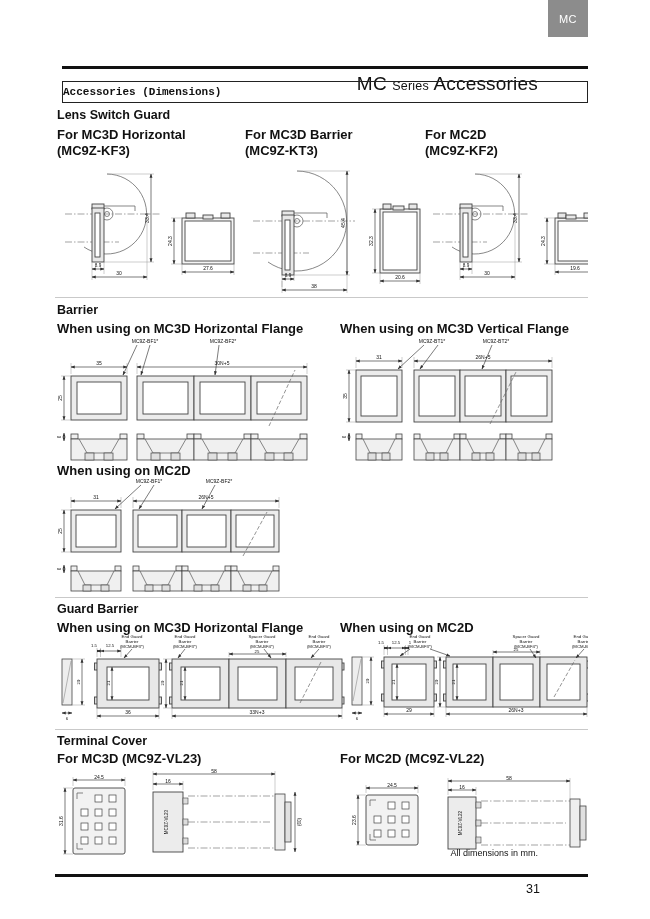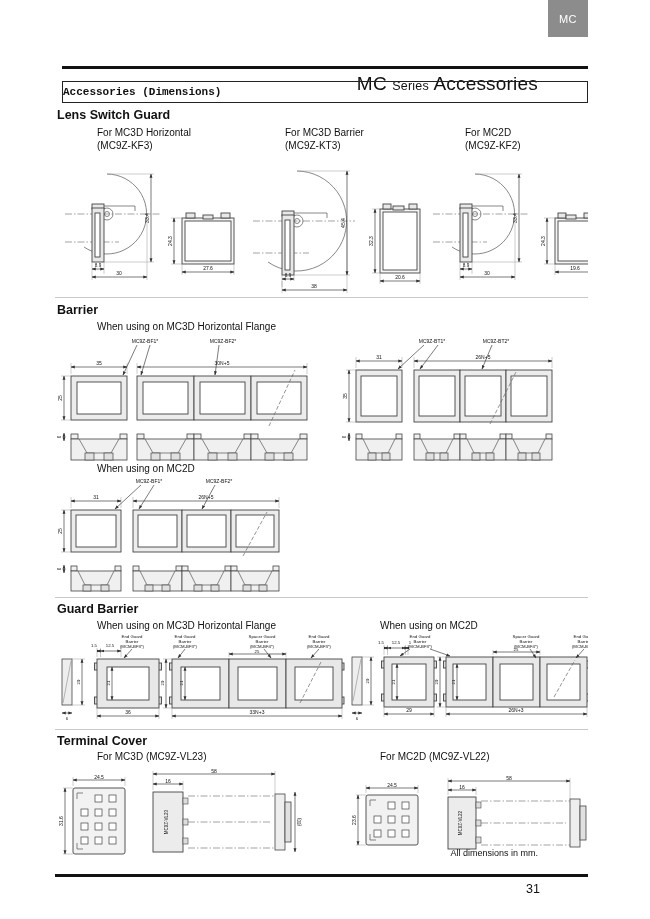--- a/index.html
+++ b/index.html
@@ -7,21 +7,21 @@
   .page{position:relative;width:588px;height:919px;background:#fff;overflow:hidden;}
   .abs{position:absolute;}
   .corner-tab{top:0;right:0;width:40px;height:37px;background:#8c8c8c;color:#fff;
     font-size:11px;display:flex;align-items:center;justify-content:center;letter-spacing:.5px;}
   .doc-title{top:38px;right:50px;font-size:19px;letter-spacing:.2px;white-space:nowrap;margin-top:35px;}
   .doc-title .series{font-size:12.5px;}
   .top-rule{top:66px;left:62px;width:538px;height:3px;background:#111;}
   .banner{top:81px;left:62px;width:524px;height:20px;border:1.5px solid #222;
     font-size:11px;font-weight:bold;line-height:20px;font-family:Liberation Mono, monospace;}
   .h1{font-size:12.5px;font-weight:bold;}
-  .h2{font-size:10px;font-weight:normal;line-height:1.25;margin-left:40px;}
+  .h2{font-size:13px;font-weight:bold;line-height:1.25;}
   .sep{height:1px;background:#c9c9c9;left:55px;width:545px;}
   .note{font-size:9px;}
   .foot-rule{top:874px;left:55px;width:545px;height:3px;background:#111;}
   .logo{top:881px;left:0;width:650px;text-align:right;}
   .logo .sq{display:inline-block;width:9px;height:13px;background:#9a9a9a;vertical-align:-2px;margin-right:2px;}
   .logo .idec{font-weight:bold;font-size:14.5px;color:#b01319;letter-spacing:1.5px;}
   .pageno{top:882px;right:48px;font-size:12.5px;}
   svg text{font-family:"Liberation Sans",sans-serif;fill:#111;stroke:none;}
 </style>
 </head>
@@ -195,20 +195,21 @@
     <text x="91.5" y="56" font-size="5" text-anchor="middle" transform="rotate(-90 91.5 56)">33.4</text>
     <text x="41" y="104.5" font-size="4.6" text-anchor="middle">8.9</text>
     <text x="62" y="113" font-size="5" text-anchor="middle">30</text>
     <text x="119.5" y="79" font-size="5" text-anchor="middle" transform="rotate(-90 119.5 79)">24.3</text>
     <text x="150" y="108" font-size="5" text-anchor="middle">19.6</text>
   </svg>
 
   <div class="abs sep" style="top:297px"></div>
   <div class="abs h1" style="top:303px;left:57px">Barrier</div>
   <div class="abs h2" style="top:321px;left:57px">When using on MC3D Horizontal Flange</div>
+  <div class="abs h2" style="top:321px;left:340px">When using on MC3D Vertical Flange</div>
 
   <svg class="abs" style="top:336px;left:57px" width="285" height="125" viewBox="0 0 285 125">
     <g stroke="#444" stroke-width="0.9">
       <rect x="14" y="40" width="56" height="44" fill="#ececec"></rect>
         <rect x="20" y="46" width="44" height="32" fill="#fff"></rect>
       <rect x="80" y="40" width="57" height="44" fill="#ececec"></rect>
         <rect x="86" y="46" width="45" height="32" fill="#fff"></rect>
       <rect x="137" y="40" width="57" height="44" fill="#ececec"></rect>
         <rect x="143" y="46" width="45" height="32" fill="#fff"></rect>
       <rect x="194" y="40" width="56" height="44" fill="#ececec"></rect>

